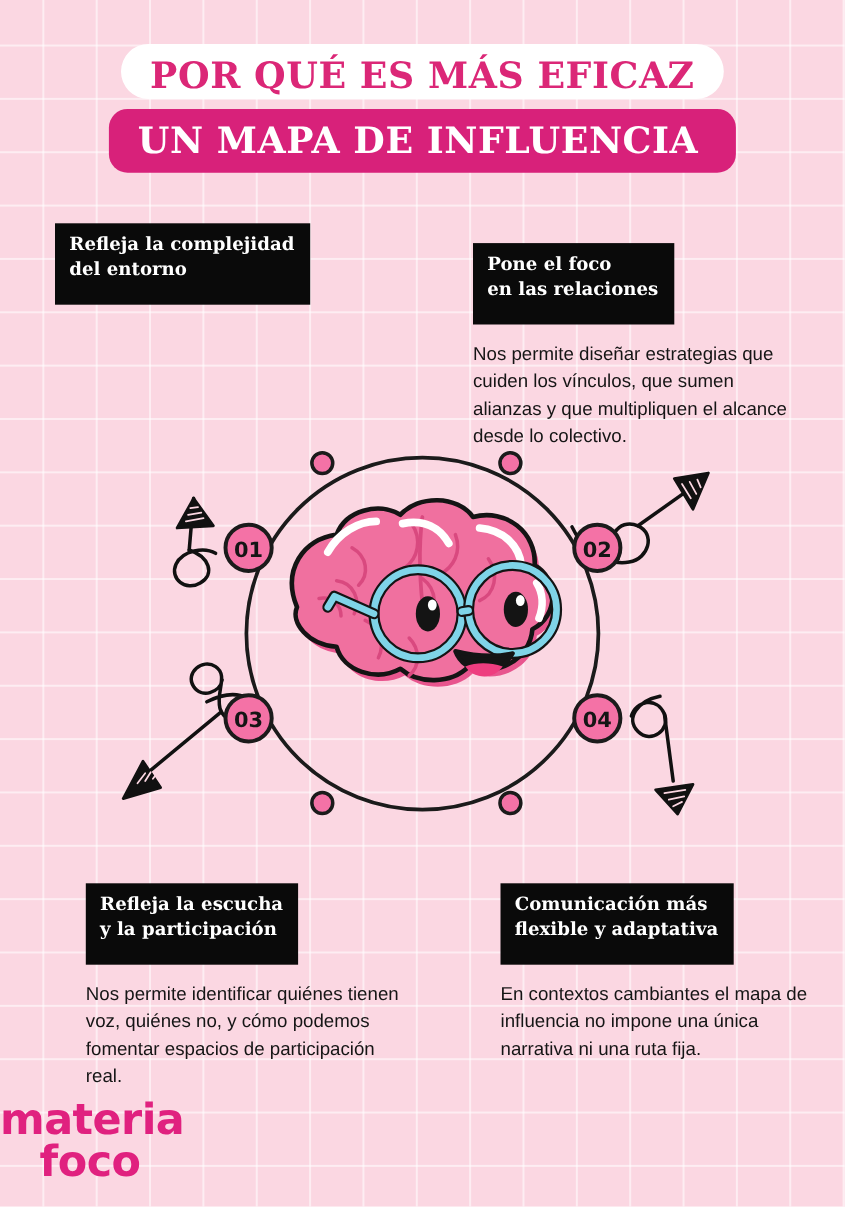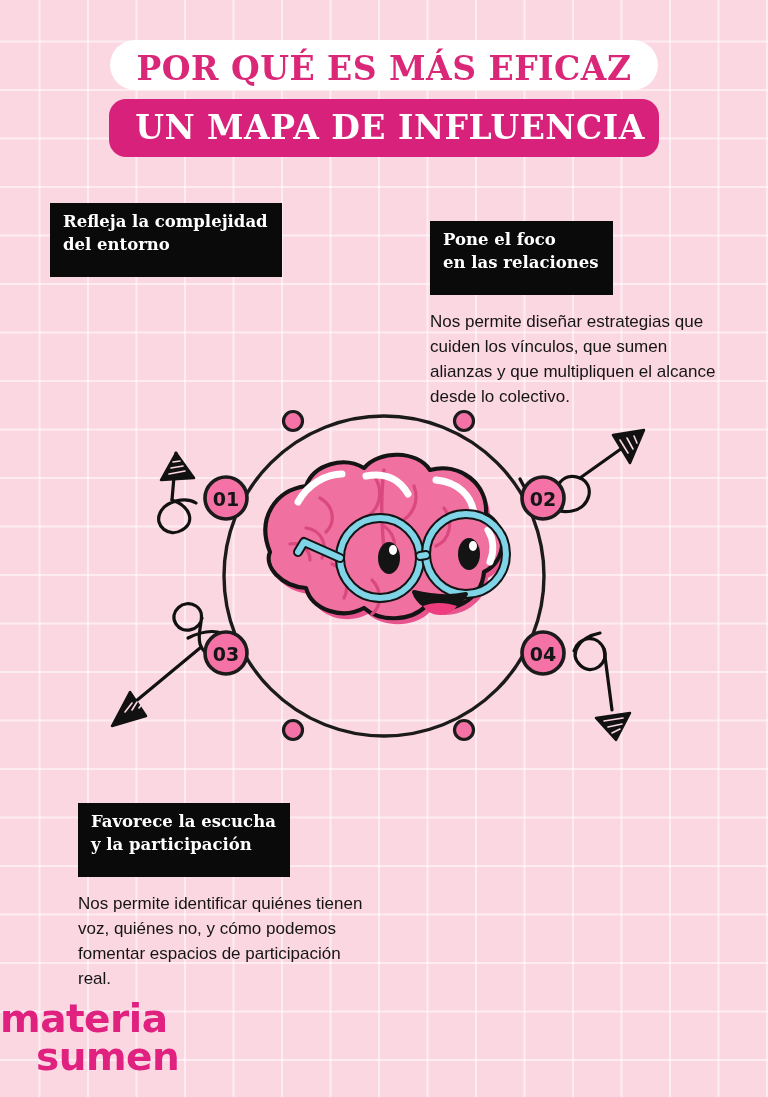--- a/index.html
+++ b/index.html
@@ -41,21 +41,21 @@
   .title-line-1 {
     background: #ffffff;
     color: #db2777;
     border-radius: 25px;
     padding: 12px 26px 5px 26px;
   }
   .title-line-2 {
     background: #d8217a;
     color: #ffffff;
     border-radius: 17px;
-    padding: 12px 14px 13px 26px;
+    padding: 12px 34px 13px 26px;
     margin-top: 9px;
   }
 
   
   .block { position: absolute; }
   .block-label {
     display: inline-block;
     background: #0a0a0a;
     color: #ffffff;
     font-family: "DejaVu Serif", serif;
@@ -244,24 +244,29 @@
         <text x="142" y="303" text-anchor="middle" font-family="DejaVu Sans, sans-serif" font-size="19" font-weight="bold" fill="#151515">03</text>
       </g>
       <g>
         <circle cx="459" cy="295" r="21" fill="#f472a6" stroke="#1b1b1b" stroke-width="3.6"></circle>
         <text x="459" y="303" text-anchor="middle" font-family="DejaVu Sans, sans-serif" font-size="19" font-weight="bold" fill="#151515">04</text>
       </g>
     </svg>
   </div>
 
   <div class="block block-bl">
-    <div class="block-label">Favorece la escucha
+    <div class="block-label">Refleja la escucha
 y la participación</div>
     <div class="block-body">Nos permite identificar quiénes tienen voz, quiénes no, y cómo podemos fomentar espacios de participación real.</div>
   </div>
 
+  <div class="block block-br">
+    <div class="block-label">Comunicación más
+flexible y adaptativa</div>
+    <div class="block-body">En contextos cambiantes el mapa de influencia no impone una única narrativa ni una ruta fija.</div>
+  </div>
 
   <div class="logo">
     <span class="logo-1">materia</span>
-    <span class="logo-2">sumen</span>
+    <span class="logo-2">foco</span>
   </div>
 
 </div>
 
 </body></html>

